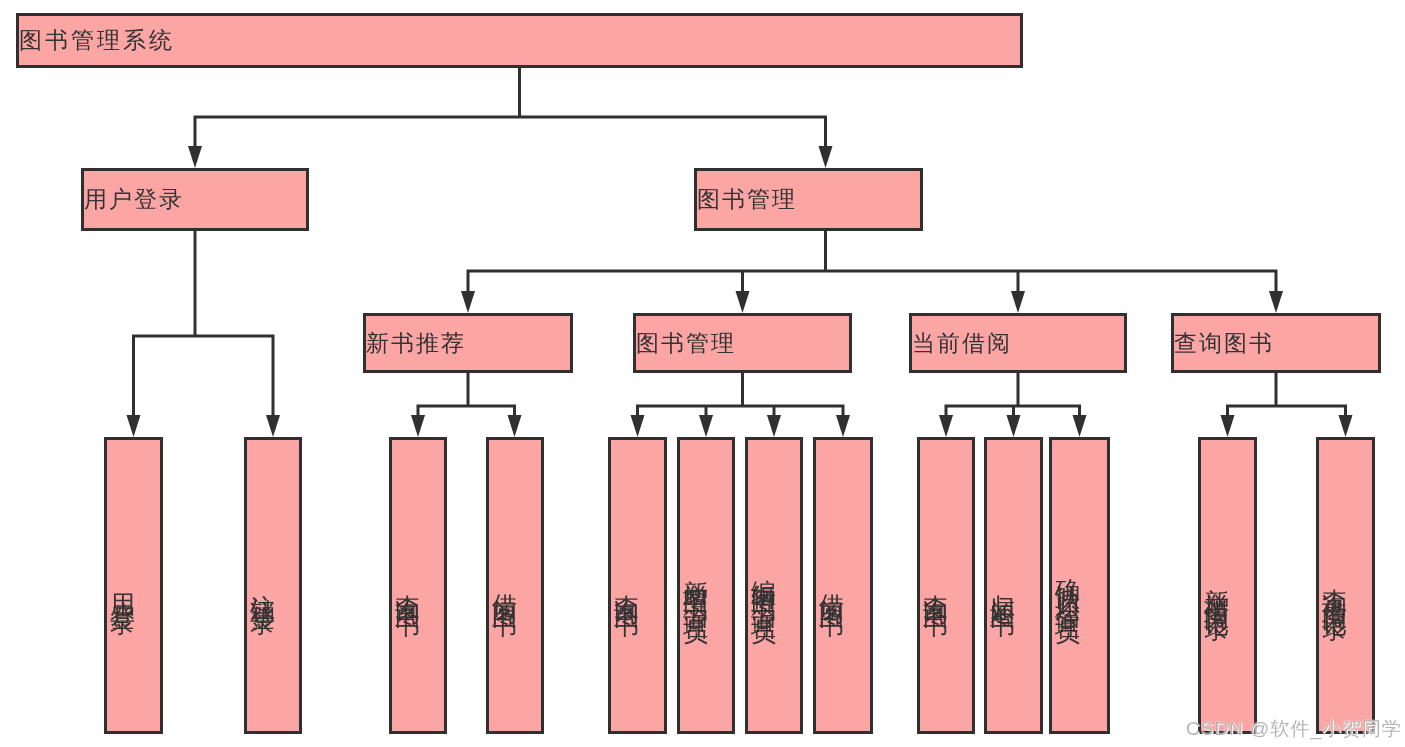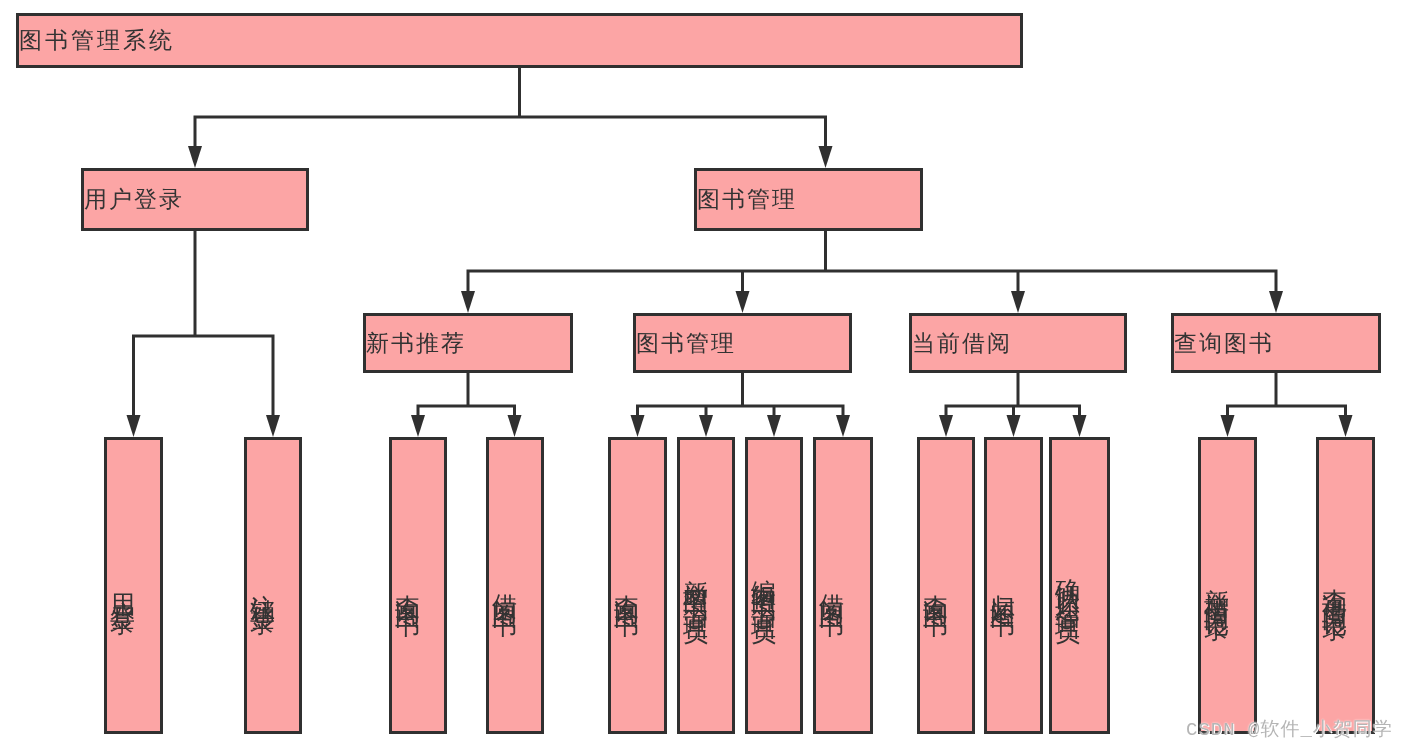--- a/index.html
+++ b/index.html
@@ -63,21 +63,20 @@
   .watermark {
     position: absolute;
     left: 1186px;
     top: 716px;
     font-size: 19px;
     letter-spacing: 1px;
     color: var(--watermark);
     white-space: nowrap;
     text-shadow: 0 0 2px #ffffff, 1px 1px 0 #ffffff;
     z-index: 5;
-    font-family: Liberation Mono, monospace;
   }
 </style>
 </head>
 <body>
 
 <div class="stage">
 
   <svg class="connectors" viewBox="0 0 1405 747" xmlns="http://www.w3.org/2000/svg" aria-hidden="true">
 
     <path d="M519.5 68 V117"></path>

